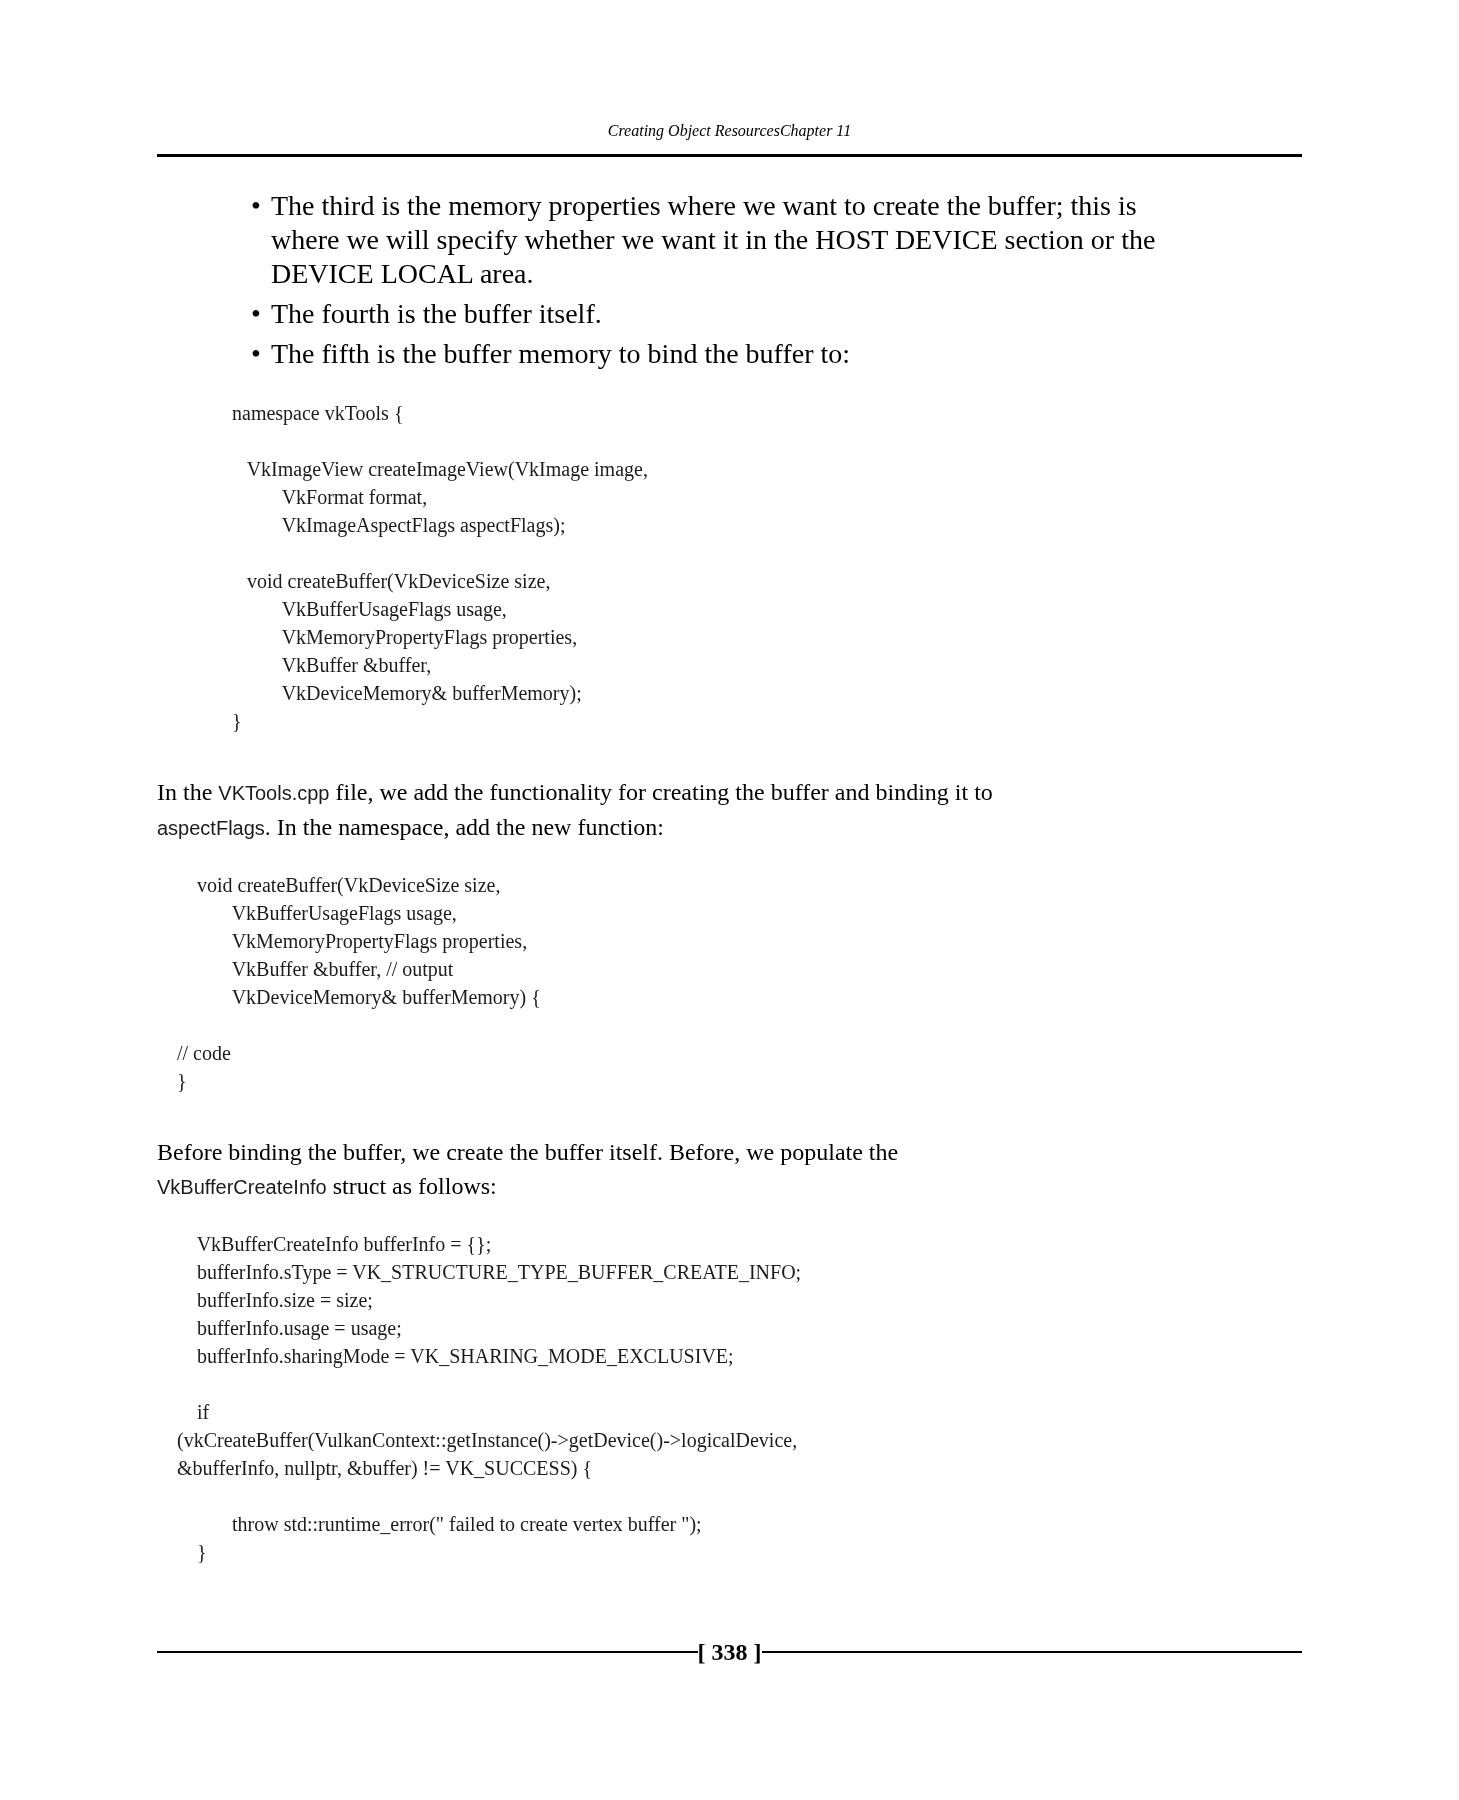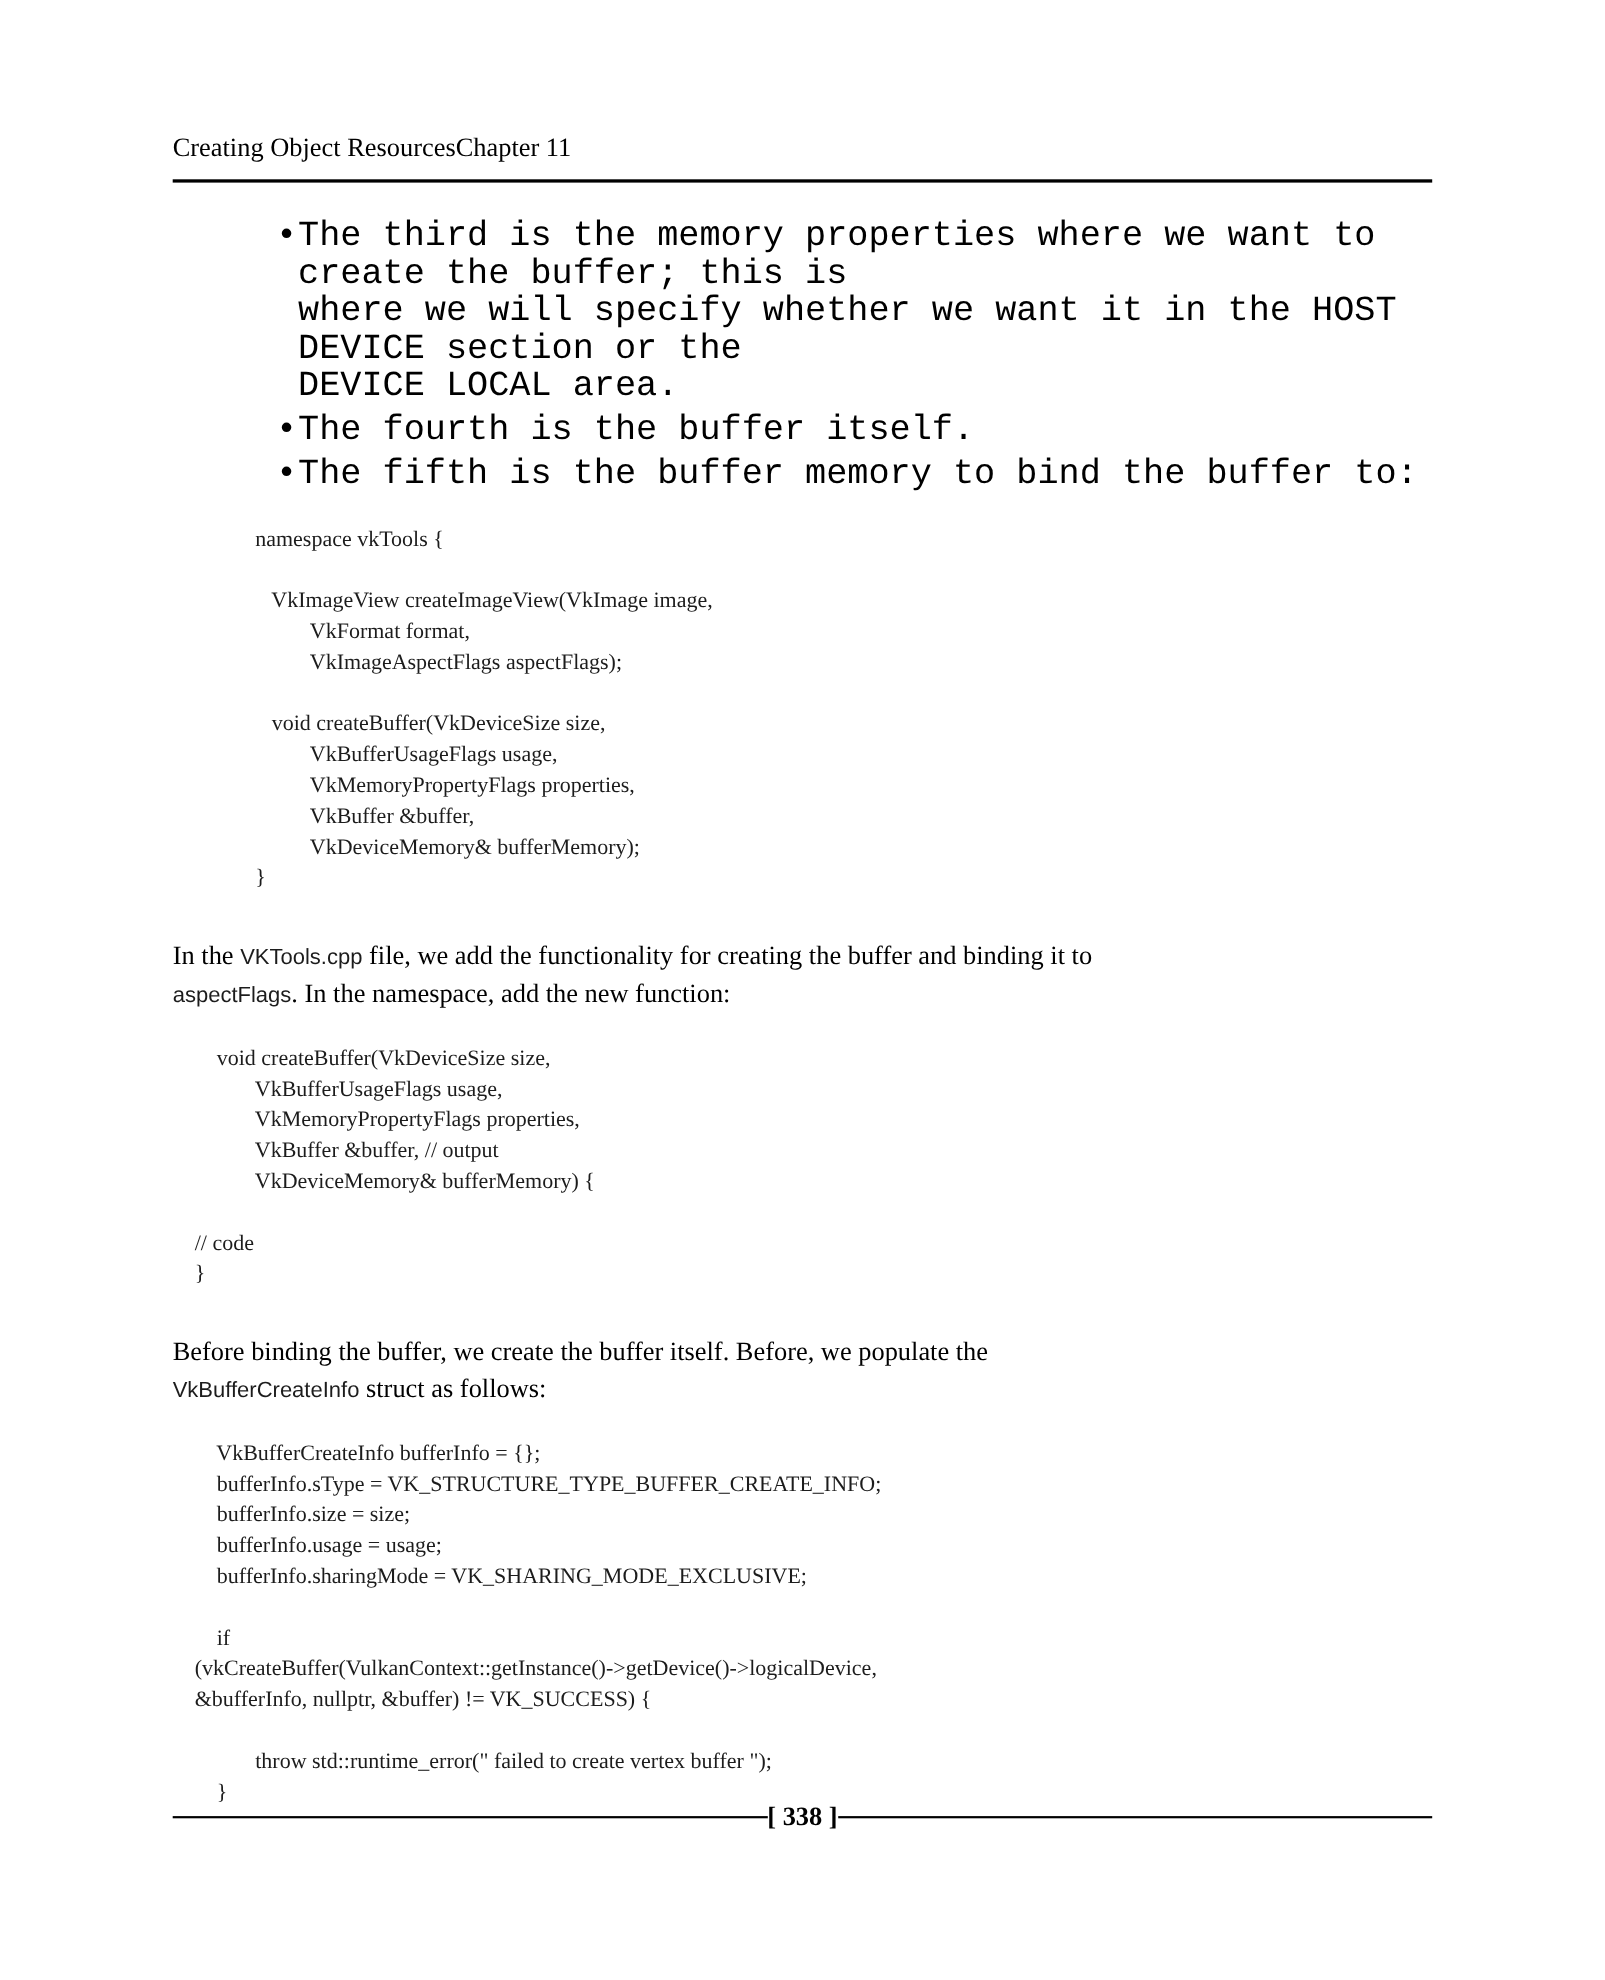--- a/index.html
+++ b/index.html
@@ -9,33 +9,33 @@
     height: 1800px;
     margin: 0 auto;
     background: #ffffff;
     box-sizing: border-box;
     padding: 122px 157px 0 157px;
     color: #000;
     font-family: "Liberation Serif", serif;
   }
   .page-header {
     display: flex;
-    justify-content: flex-start;
+    justify-content: center;
     align-items: baseline;
-    font-size: 24px;
+    font-style: italic;
+    font-size: 16px;
     padding-bottom: 14px;
     border-bottom: 3px solid #000;
   }
   ul.bullet-list {
     margin: 32px 0 0 0;
     padding: 0;
     list-style: none;
-    font-size: 32px;
+    font-size: 28px;
     line-height: 34px;
-    font-family: Liberation Mono, monospace;
   }
   ul.bullet-list li {
     position: relative;
     margin-left: 114px;
     margin-bottom: 6px;
   }
   ul.bullet-list li::before {
     content: "\2022";
     position: absolute;
     left: -20px;

